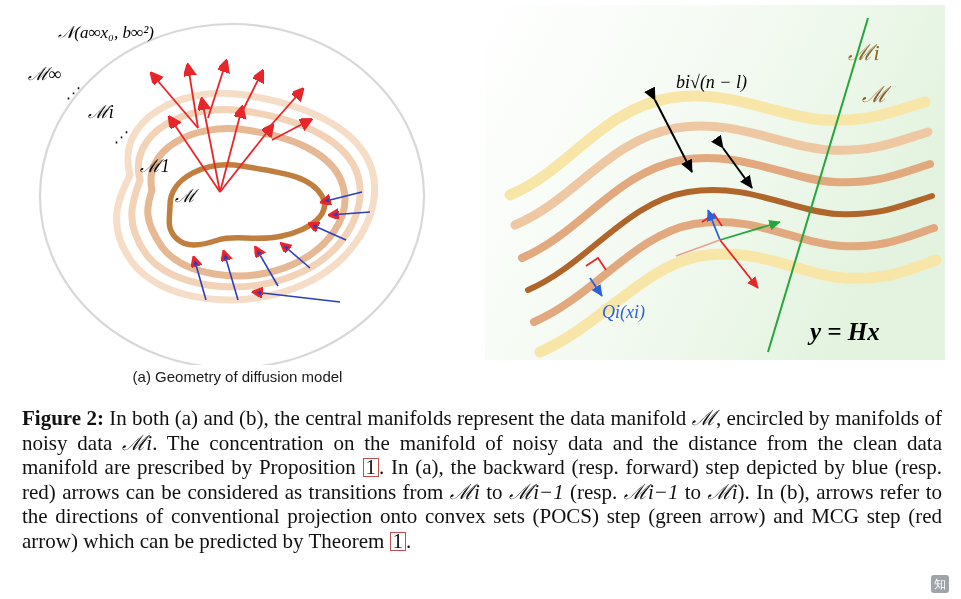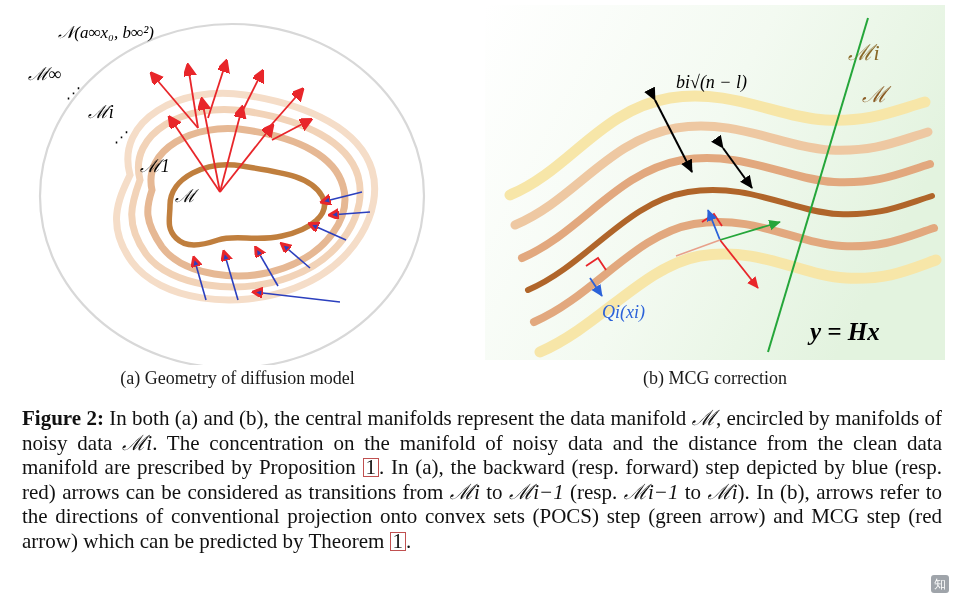--- a/index.html
+++ b/index.html
@@ -30,22 +30,22 @@
     position: absolute;
     top: 0;
   }
   .panel-a { left: 10px;  width: 455px; height: 395px; }
   .panel-b { left: 480px; width: 470px; height: 395px; }
 
   .panel-caption {
     position: absolute;
     width: 100%;
     text-align: center;
-    font-size: 18px;
-    font-family: Liberation Serif, serif;
+    font-size: 15px;
+    font-family: Liberation Sans, sans-serif;
     color: #1a1a1a;
   }
   .panel-a .panel-caption { top: 368px; }
   .panel-b .panel-caption { top: 368px; }
 
   svg { display: block; }
 
   
   .caption {
     position: absolute;
@@ -208,21 +208,20 @@
         <line x1="240" y1="240" x2="300" y2="222" stroke="#25a63a" stroke-width="1.8" marker-end="url(#grhead)"></line>
         <line x1="240" y1="240" x2="278" y2="288" stroke="#e8262a" stroke-width="1.8" marker-end="url(#rdhead)"></line>
         <line x1="196" y1="256" x2="240" y2="240" stroke="#e8a08a" stroke-width="1.6"></line>
 
         <text x="196" y="88" font-size="18" font-family="Liberation Serif, serif" font-style="italic">bi√(n − l)</text>
         <text x="368" y="60" font-size="22" font-family="Liberation Serif, serif" font-style="italic" fill="#8a6a2a">ℳi</text>
         <text x="382" y="102" font-size="22" font-family="Liberation Serif, serif" font-style="italic" fill="#8a5a22">ℳ</text>
         <text x="122" y="318" font-size="18" font-family="Liberation Serif, serif" font-style="italic" fill="#2b62d9">Qi(xi)</text>
         <text x="330" y="340" font-size="25" font-family="Liberation Serif, serif" font-style="italic" font-weight="bold">y = Hx</text>
       </svg>
-      <div class="panel-caption">(b) MCG correction</div>
     </div>
   </div>
 
   <div class="caption">
     <span class="lbl">Figure 2:</span><span> In both (a) and (b), the central manifolds represent the data manifold </span><span class="mathcal">ℳ</span><span>, encircled by manifolds of noisy data </span><span class="mathcal">ℳi</span><span>. The concentration on the manifold of noisy data and the distance from the clean data manifold are prescribed by Proposition </span><span class="refbox">1</span><span>. In (a), the backward (resp. forward) step depicted by blue (resp. red) arrows can be considered as transitions from </span><span class="mathcal">ℳi</span><span> to </span><span class="mathcal">ℳi−1</span><span> (resp. </span><span class="mathcal">ℳi−1</span><span> to </span><span class="mathcal">ℳi</span><span>). In (b), arrows refer to the directions of conventional projection onto convex sets (POCS) step (green arrow) and MCG step (red arrow) which can be predicted by Theorem </span><span class="refbox">1</span><span>.</span>
   </div>
 
   <div class="watermark">
     <span class="wm-logo">知</span>
   </div>

